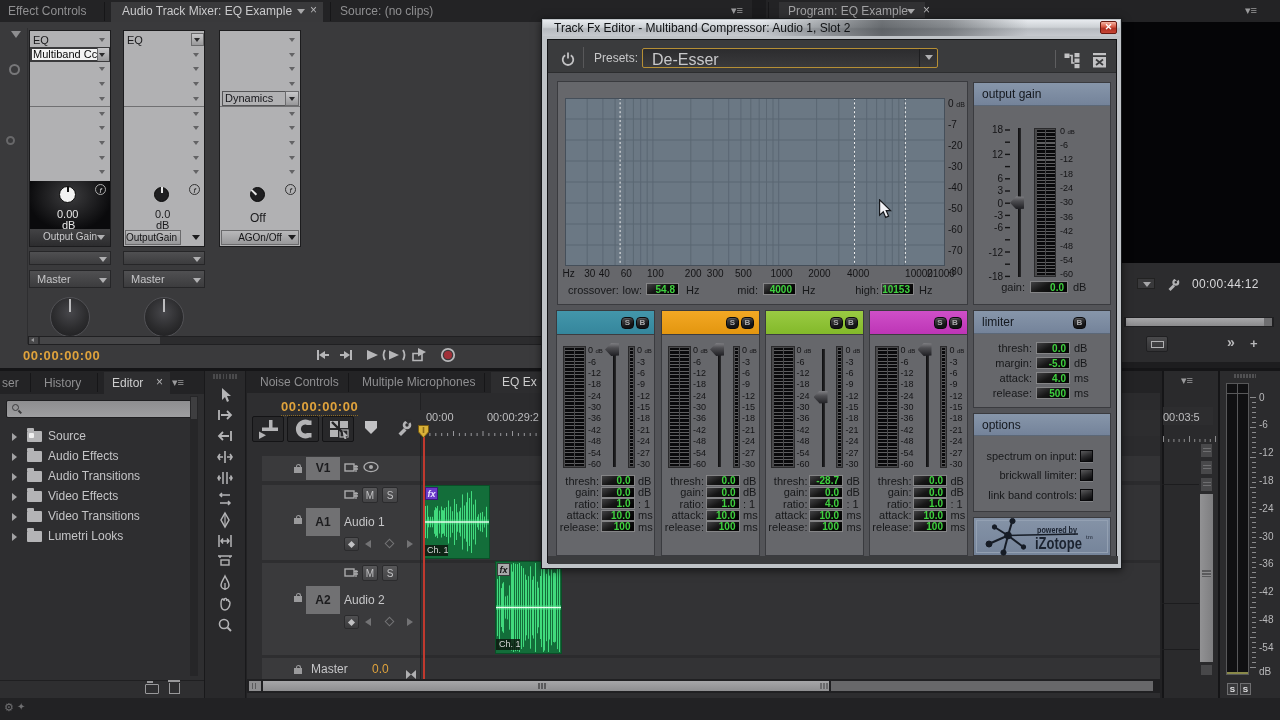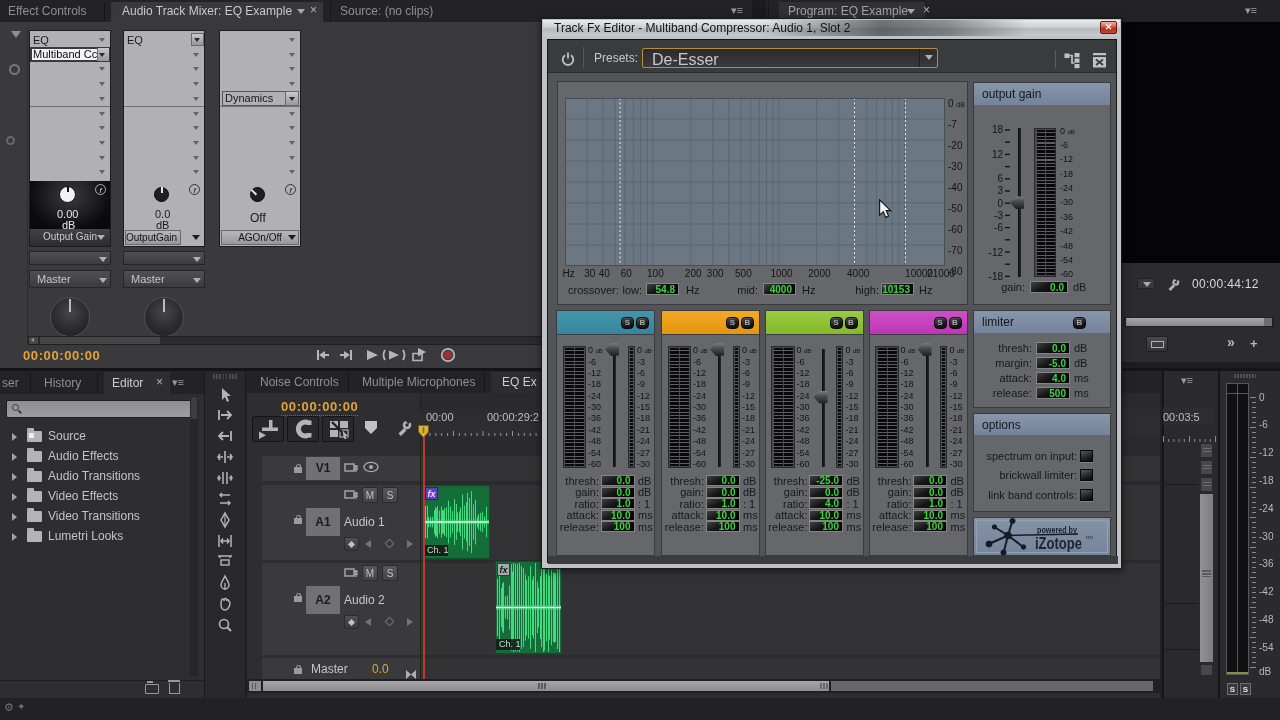--- a/index.html
+++ b/index.html
@@ -897,21 +897,21 @@
           <div class="scale" style="left:80px;top:56.9px;">-6</div>
           <div class="scale" style="left:80px;top:68.3px;">-9</div>
           <div class="scale" style="left:80px;top:79.7px;">-12</div>
           <div class="scale" style="left:80px;top:91.1px;">-15</div>
           <div class="scale" style="left:80px;top:102.4px;">-18</div>
           <div class="scale" style="left:80px;top:113.8px;">-21</div>
           <div class="scale" style="left:80px;top:125.2px;">-24</div>
           <div class="scale" style="left:80px;top:136.6px;">-27</div>
           <div class="scale" style="left:80px;top:148.0px;">-30</div>
           <div class="dlab abs" style="left:0px;top:163.6px;width:42px;font-size:11px;">thresh:</div>
-          <div class="lcd abs" style="left:43.5px;top:164.1px;width:34px;height:11px;font-size:10px;line-height:10px;padding-right:3px;">-25.0</div>
+          <div class="lcd abs" style="left:43.5px;top:164.1px;width:34px;height:11px;font-size:10px;line-height:10px;padding-right:3px;">-28.7</div>
           <div class="dunit abs" style="left:81px;top:163.6px;font-size:11px;">dB</div>
           <div class="dlab abs" style="left:0px;top:175.1px;width:42px;font-size:11px;">gain:</div>
           <div class="lcd abs" style="left:43.5px;top:175.6px;width:34px;height:11px;font-size:10px;line-height:10px;padding-right:3px;">0.0</div>
           <div class="dunit abs" style="left:81px;top:175.1px;font-size:11px;">dB</div>
           <div class="dlab abs" style="left:0px;top:186.6px;width:42px;font-size:11px;">ratio:</div>
           <div class="lcd abs" style="left:43.5px;top:187.1px;width:34px;height:11px;font-size:10px;line-height:10px;padding-right:3px;">4.0</div>
           <div class="dunit abs" style="left:81px;top:186.6px;font-size:11px;">: 1</div>
           <div class="dlab abs" style="left:0px;top:198.1px;width:42px;font-size:11px;">attack:</div>
           <div class="lcd abs" style="left:43.5px;top:198.6px;width:34px;height:11px;font-size:10px;line-height:10px;padding-right:3px;">10.0</div>
           <div class="dunit abs" style="left:81px;top:198.1px;font-size:11px;">ms</div>

